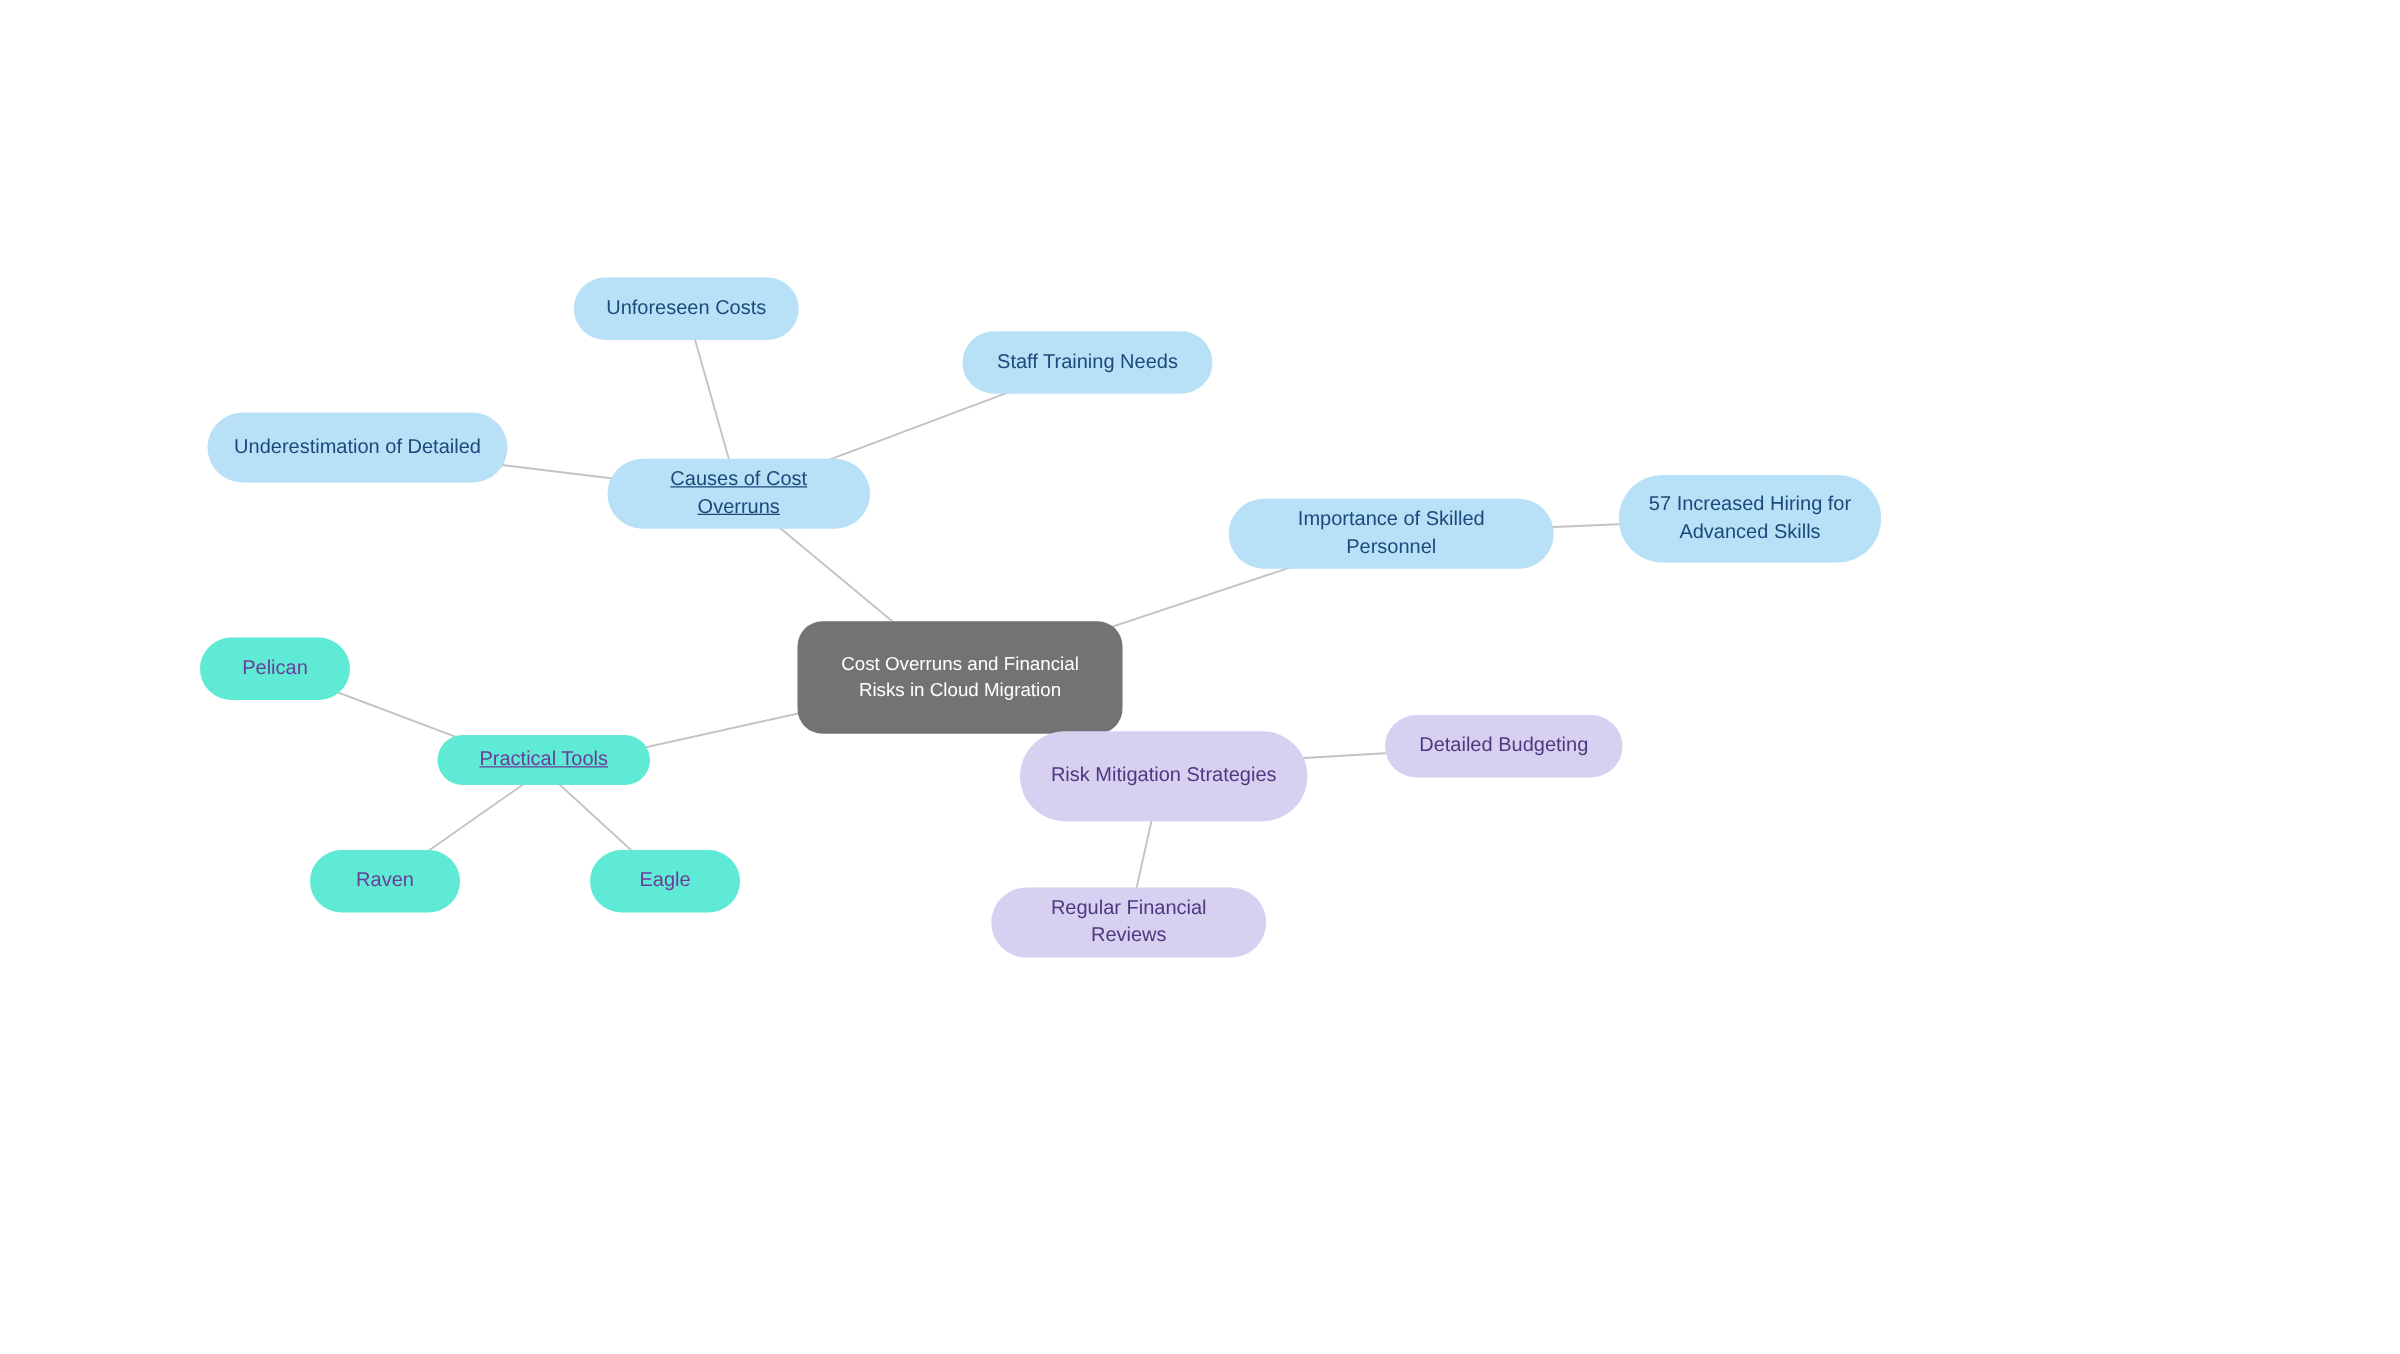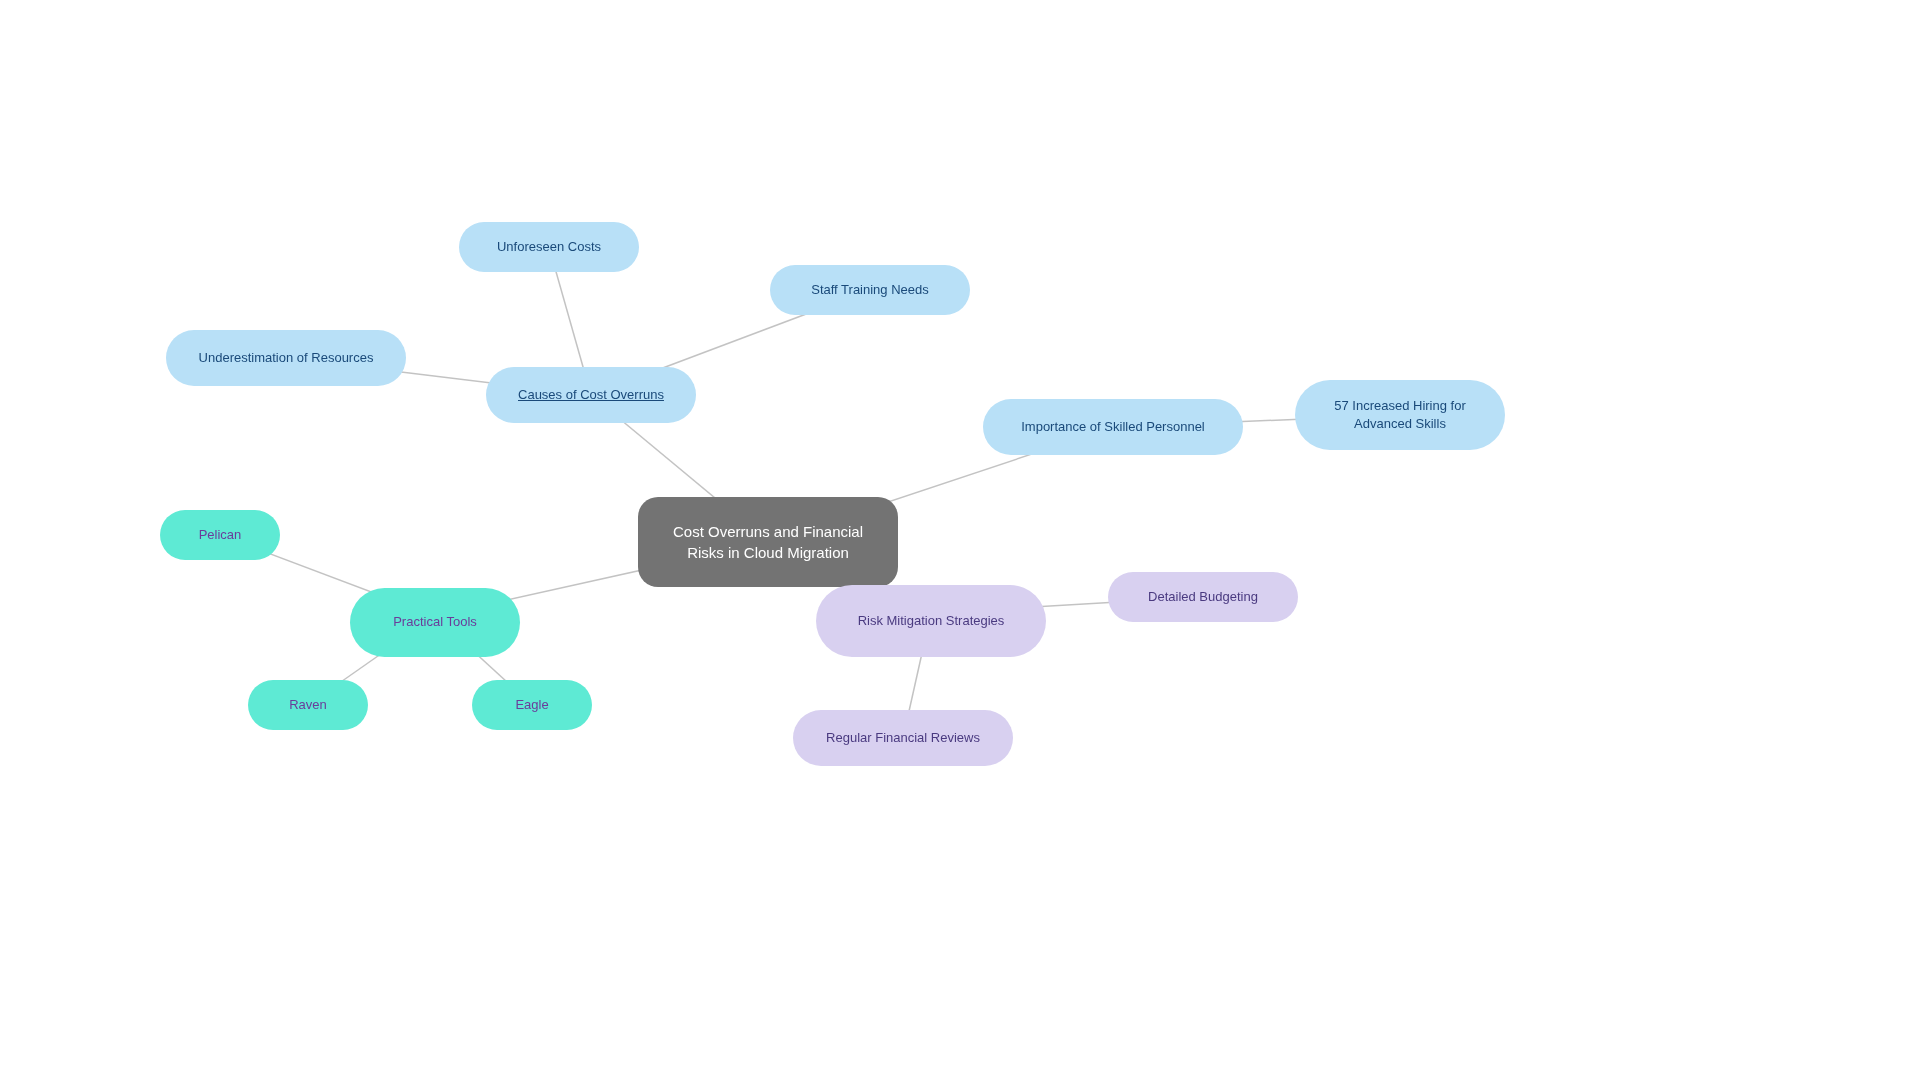--- a/index.html
+++ b/index.html
@@ -24,21 +24,21 @@
       display: flex;
       align-items: center;
       justify-content: center;
       text-align: center;
       border-radius: 50px;
       z-index: 2;
       cursor: pointer;
       user-select: none;
     }
     .node-text {
-      font-size: 13px;
+      font-size: 16px;
       line-height: 1.4;
       padding: 12px 20px;
     }
     
     .node-central {
       background: #737373;
       color: #ffffff;
       border-radius: 20px;
       width: 260px;
       height: 90px;
@@ -86,32 +86,32 @@
     <div class="node node-central" style="left: 638px; top: 497px; width: 260px; height: 90px;">
       <span class="node-text">Cost Overruns and Financial Risks in Cloud Migration</span>
     </div>
     <div class="node node-blue" style="left: 486px; top: 367px; width: 210px; height: 56px; text-decoration: underline;">
       <span class="node-text">Causes of Cost Overruns</span>
     </div>
     <div class="node node-blue" style="left: 459px; top: 222px; width: 180px; height: 50px;">
       <span class="node-text">Unforeseen Costs</span>
     </div>
     <div class="node node-blue" style="left: 166px; top: 330px; width: 240px; height: 56px;">
-      <span class="node-text">Underestimation of Resources</span>
+      <span class="node-text">Underestimation of Detailed</span>
     </div>
     <div class="node node-blue" style="left: 770px; top: 265px; width: 200px; height: 50px;">
       <span class="node-text">Staff Training Needs</span>
     </div>
     <div class="node node-blue" style="left: 983px; top: 399px; width: 260px; height: 56px;">
       <span class="node-text">Importance of Skilled Personnel</span>
     </div>
     <div class="node node-blue" style="left: 1295px; top: 380px; width: 210px; height: 70px;">
       <span class="node-text">57 Increased Hiring for Advanced Skills</span>
     </div>
-    <div class="node node-purple" style="left: 350px; top: 588px; width: 170px; height: 69px;">
+    <div class="node node-purple" style="left: 350px; top: 588px; width: 170px; height: 40px; text-decoration: underline;">
       <span class="node-text">Practical Tools</span>
     </div>
     <div class="node node-purple" style="left: 160px; top: 510px; width: 120px; height: 50px;">
       <span class="node-text">Pelican</span>
     </div>
     <div class="node node-purple" style="left: 248px; top: 680px; width: 120px; height: 50px;">
       <span class="node-text">Raven</span>
     </div>
     <div class="node node-purple" style="left: 472px; top: 680px; width: 120px; height: 50px;">
       <span class="node-text">Eagle</span>

